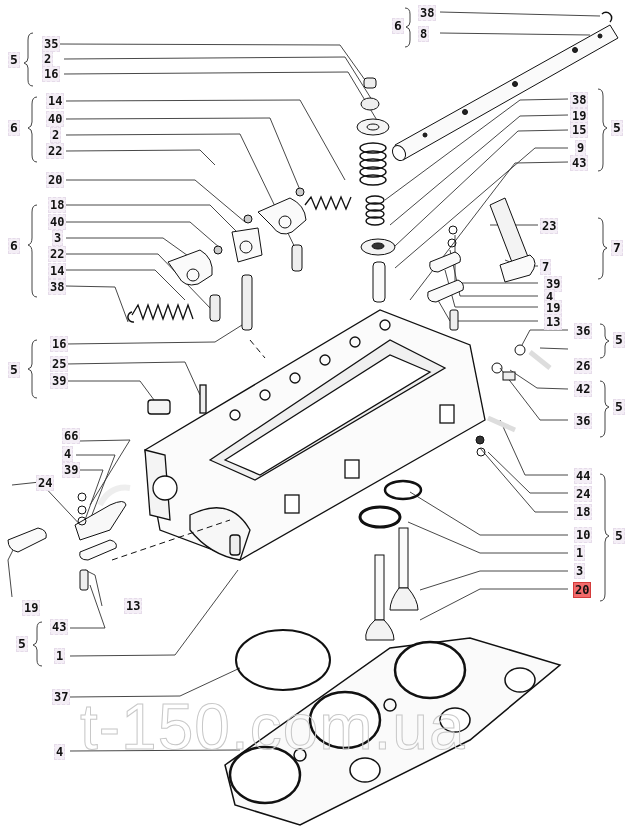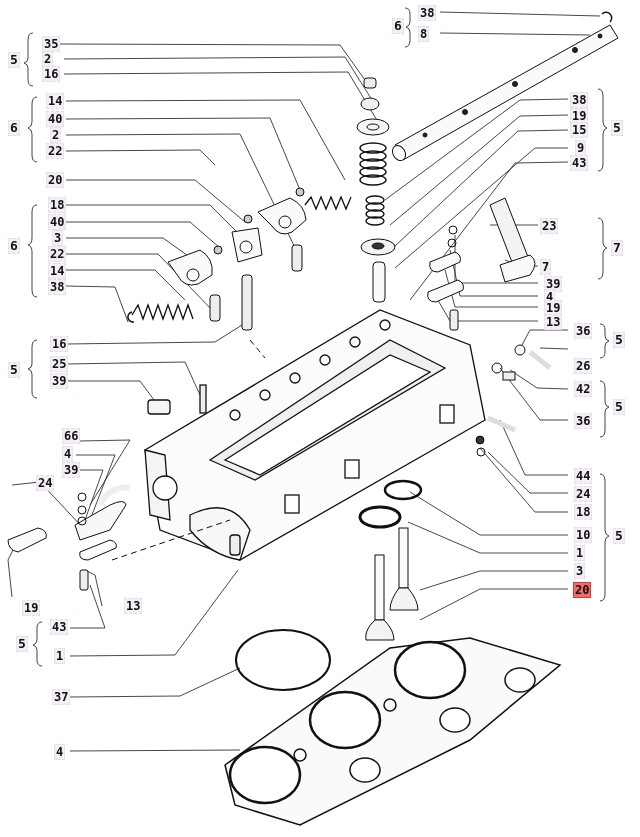--- a/index.html
+++ b/index.html
@@ -215,20 +215,21 @@
         <ellipse cx="430" cy="670" rx="35" ry="28" fill="#fff" stroke-width="2.5"></ellipse>
         <ellipse cx="365" cy="770" rx="15" ry="12" fill="#fff"></ellipse>
         <ellipse cx="455" cy="720" rx="15" ry="12" fill="#fff"></ellipse>
         <ellipse cx="520" cy="680" rx="15" ry="12" fill="#fff"></ellipse>
         <circle cx="300" cy="755" r="6"></circle>
           <circle cx="390" cy="705" r="6"></circle>
       </g>
     </g>
   </svg>
 
+  <div class="watermark">t-150.com.ua</div>
 
   <div class="lbl group" style="left:392px;top:18px">6</div>
   <div class="lbl group" style="left:8px;top:52px">5</div>
   <div class="lbl group" style="left:8px;top:120px">6</div>
   <div class="lbl group" style="left:8px;top:238px">6</div>
   <div class="lbl group" style="left:8px;top:362px">5</div>
   <div class="lbl group" style="left:16px;top:636px">5</div>
   <div class="lbl group" style="left:611px;top:120px">5</div>
   <div class="lbl group" style="left:611px;top:240px">7</div>
   <div class="lbl group" style="left:613px;top:332px">5</div>

